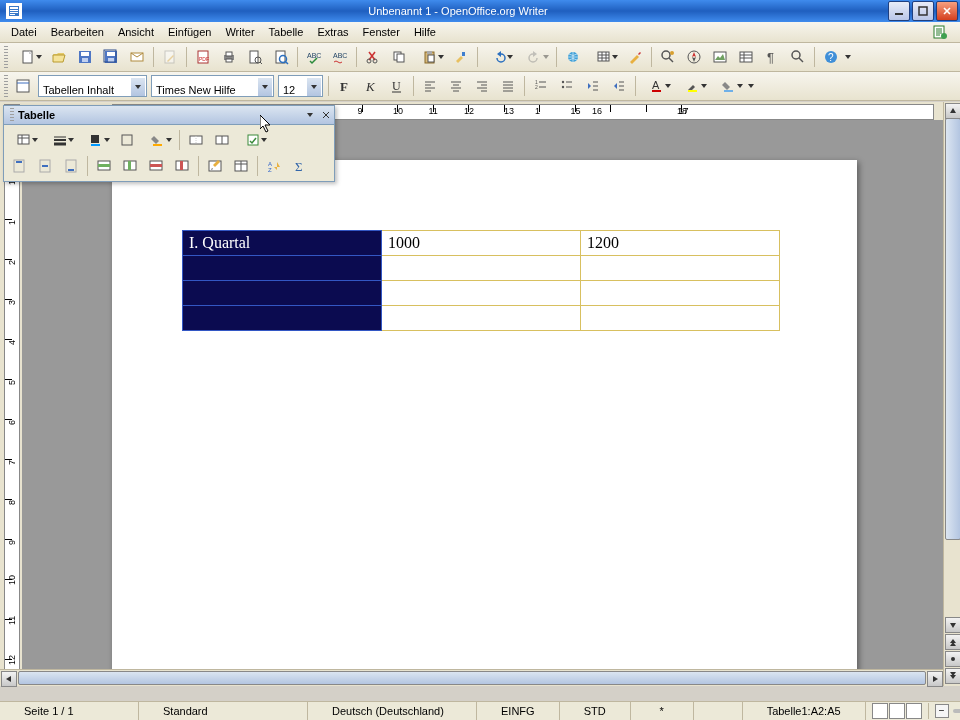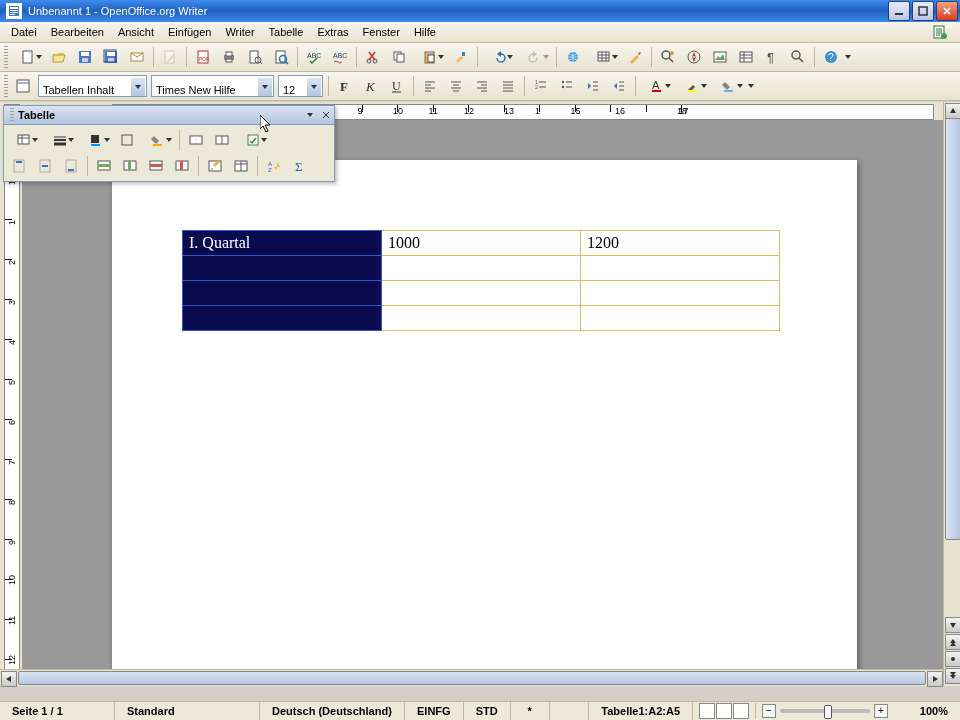--- a/index.html
+++ b/index.html
@@ -1,17 +1,17 @@
 <!DOCTYPE html>
 <html><head>
 <meta charset="utf-8">
 <style>
   html,body{margin:0;padding:0;font-family:"Segoe UI",Tahoma,Arial,sans-serif;font-size:11px;background:#d4d0c8;overflow:hidden;width:960px;height:720px;}
   
-  .titlebar{height:22px;background:linear-gradient(to bottom,#3f8bed 0%,#1f5fbf 50%,#3f8bed 100%);display:flex;align-items:center;color:#fff;padding:0 2px;}
+  .titlebar{height:22px;background:linear-gradient(to bottom,#3f8bed 0%,#1f5fbf 50%,#3f8bed 100%);display:flex;align-items:center;color:#fff;padding:0 2px;text-align:center;}
   .titlebar .app-icon{width:16px;height:16px;background:#fff;margin:0 4px;display:flex;align-items:center;justify-content:center;}
   .titlebar .app-icon svg{width:12px;height:12px;}
   .titlebar .title-text{flex:1;padding-left:2px;}
   .win-btns{display:flex;gap:2px;}
   .win-btn{width:20px;height:18px;background:linear-gradient(to bottom,#e8ecf7,#b9c6e8);border:1px solid #1f3f7f;border-radius:2px;display:flex;align-items:center;justify-content:center;}
   .win-btn.close{background:linear-gradient(to bottom,#f7a07f,#d43f1f);}
   .win-btn svg{width:10px;height:10px;}
   
   .menubar{height:20px;background:linear-gradient(to bottom,#f7f5ee,#e8e3cf);border-bottom:1px solid #bfb79f;display:flex;align-items:center;padding:0 4px;}
   .menu-item{padding:2px 7px;cursor:default;}
@@ -64,21 +64,21 @@
   .v-scroll .sb-btn{width:14px;height:14px;margin:1px;background:linear-gradient(to bottom,#f3f3f3,#c8c8c8);border:1px solid #888;display:flex;align-items:center;justify-content:center;}
   .v-scroll .sb-thumb{position:absolute;left:1px;top:16px;width:14px;height:420px;background:linear-gradient(to right,#dbe5f1,#b3c5e1);border:1px solid #888;border-radius:2px;}
   .v-scroll .nav-btns{position:absolute;bottom:1px;left:1px;width:14px;}
   .v-scroll .nav-btn{width:14px;height:14px;background:linear-gradient(to bottom,#f3f3f3,#c8c8c8);border:1px solid #888;margin-bottom:1px;display:flex;align-items:center;justify-content:center;}
   .h-scroll{position:absolute;left:0;right:16px;bottom:18px;height:16px;background:#e8e3cf;border-top:1px solid #bfb79f;display:flex;}
   .h-scroll .sb-btn{width:14px;height:14px;margin:1px;background:linear-gradient(to bottom,#f3f3f3,#c8c8c8);border:1px solid #888;display:flex;align-items:center;justify-content:center;}
   .h-scroll .track{flex:1;position:relative;}
   .h-scroll .sb-thumb{position:absolute;top:1px;left:0;height:14px;width:100%;background:linear-gradient(to bottom,#dbe5f1,#b3c5e1);border:1px solid #888;border-radius:2px;box-sizing:border-box;}
   
   .statusbar{position:absolute;left:0;right:0;bottom:0;height:18px;background:#ece9d8;border-top:1px solid #bfb79f;display:flex;align-items:center;font-size:11px;}
-  .status-cell{border-right:1px solid #bfb79f;padding:0 12px;height:100%;display:flex;align-items:center;font-weight:bold;}
+  .status-cell{border-right:1px solid #bfb79f;padding:0 24px;height:100%;display:flex;align-items:center;}
   .status-cell.wide{min-width:120px;}
   .status-cell.flex{flex:1;}
   .zoom-ctrl{display:flex;align-items:center;gap:4px;padding:0 6px;}
   .zoom-slider{width:90px;height:4px;background:#bbb;position:relative;border-radius:2px;}
   .zoom-slider .knob{position:absolute;left:44px;top:-4px;width:6px;height:12px;background:#fff;border:1px solid #555;border-radius:2px;}
   .zoom-slider .mid{position:absolute;left:44px;top:-2px;width:1px;height:8px;background:#555;}
   .zoom-btn{width:12px;height:12px;border:1px solid #888;background:#f5f5f5;display:flex;align-items:center;justify-content:center;font-size:10px;line-height:1;}
   .view-icons{display:flex;gap:1px;padding:0 6px;border-right:1px solid #bfb79f;}
   .view-icon{width:14px;height:14px;border:1px solid #888;background:#fff;}
   
@@ -520,21 +520,21 @@
         <span class="lbl" style="left: 315.5px;">11</span>
         <span class="tick" style="left: 319.5px; height: 7px;"></span>
         <span class="lbl" style="left: 351px;">12</span>
         <span class="tick" style="left: 355px; height: 7px;"></span>
         <span class="lbl" style="left: 391px;">13</span>
         <span class="tick" style="left: 390.5px; height: 7px;"></span>
         <span class="lbl" style="left: 422px;">1</span>
         <span class="tick" style="left: 426px; height: 7px;"></span>
         <span class="lbl" style="left: 457.5px;">15</span>
         <span class="tick" style="left: 461.5px; height: 7px;"></span>
-        <span class="lbl" style="left: 502px;">16</span>
+        <span class="lbl" style="left: 479px;">16</span>
         <span class="tick" style="left: 497px; height: 7px;"></span>
         <span class="lbl" style="left: 528.5px; margin-left: 37px;">17</span>
         <span class="tick" style="left: 532.5px; height: 7px;"></span>
         <span class="lbl" style="left: 564px;">18</span>
         <span class="tick" style="left: 568px; height: 7px;"></span>
       </div>
   </div>
   <div class="doc-scroll">
     <div class="page">
       <table class="table1">

